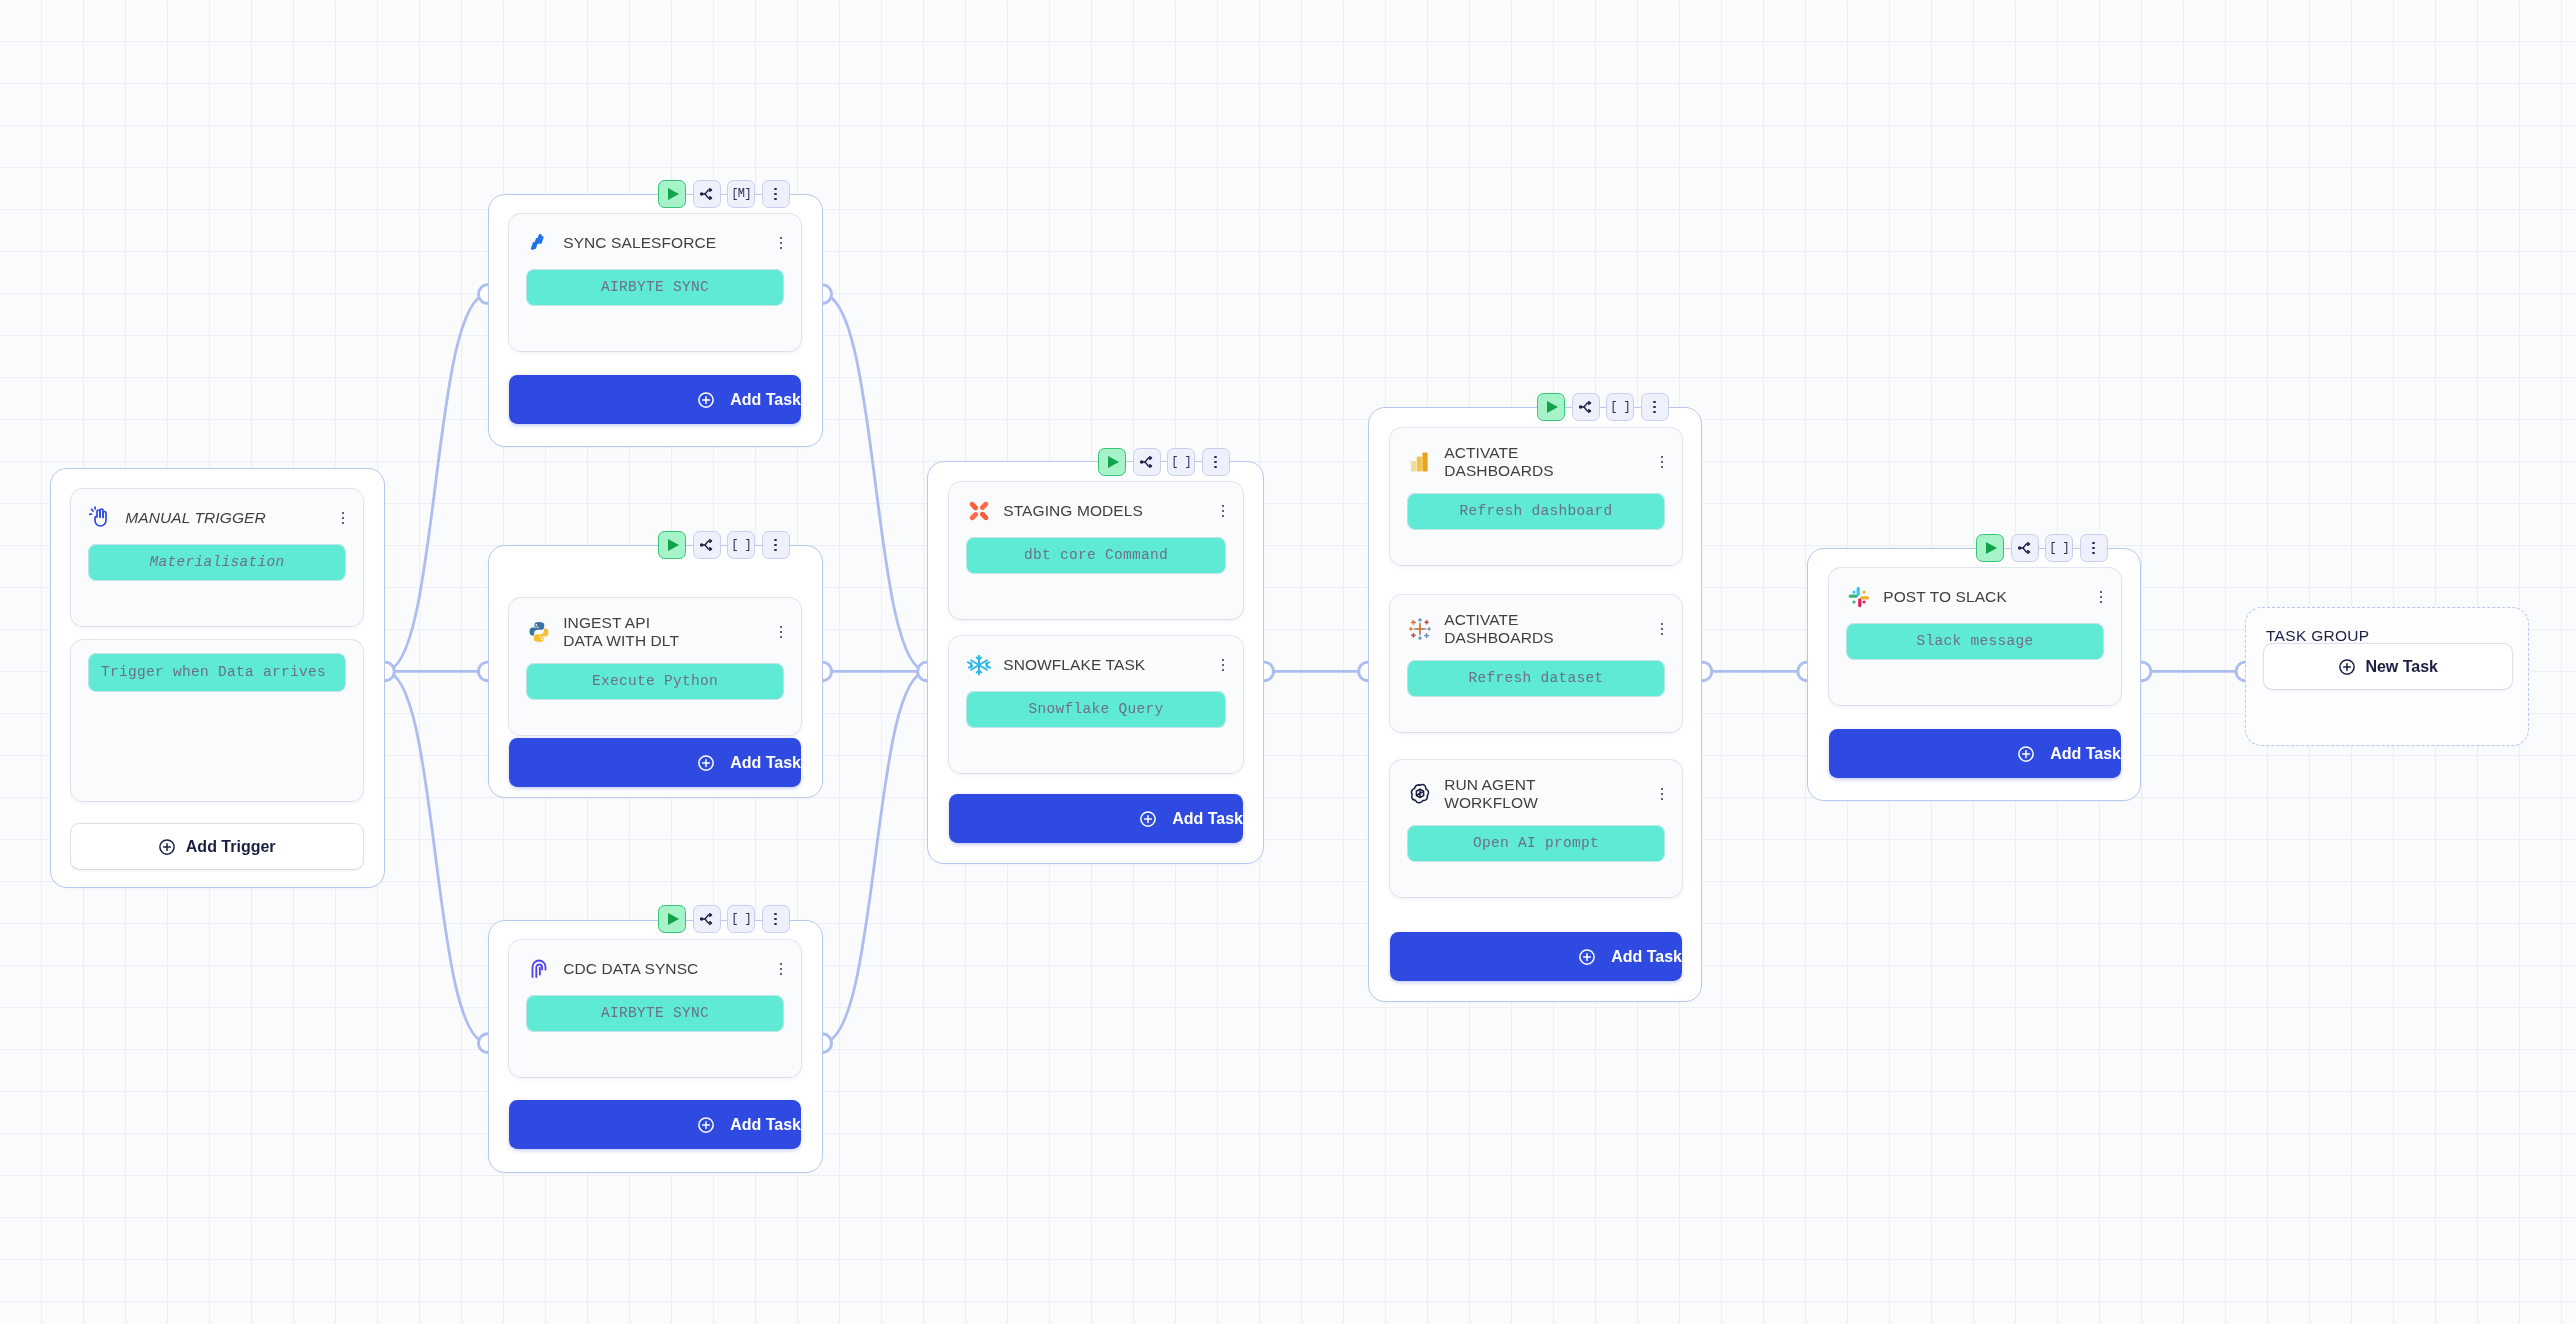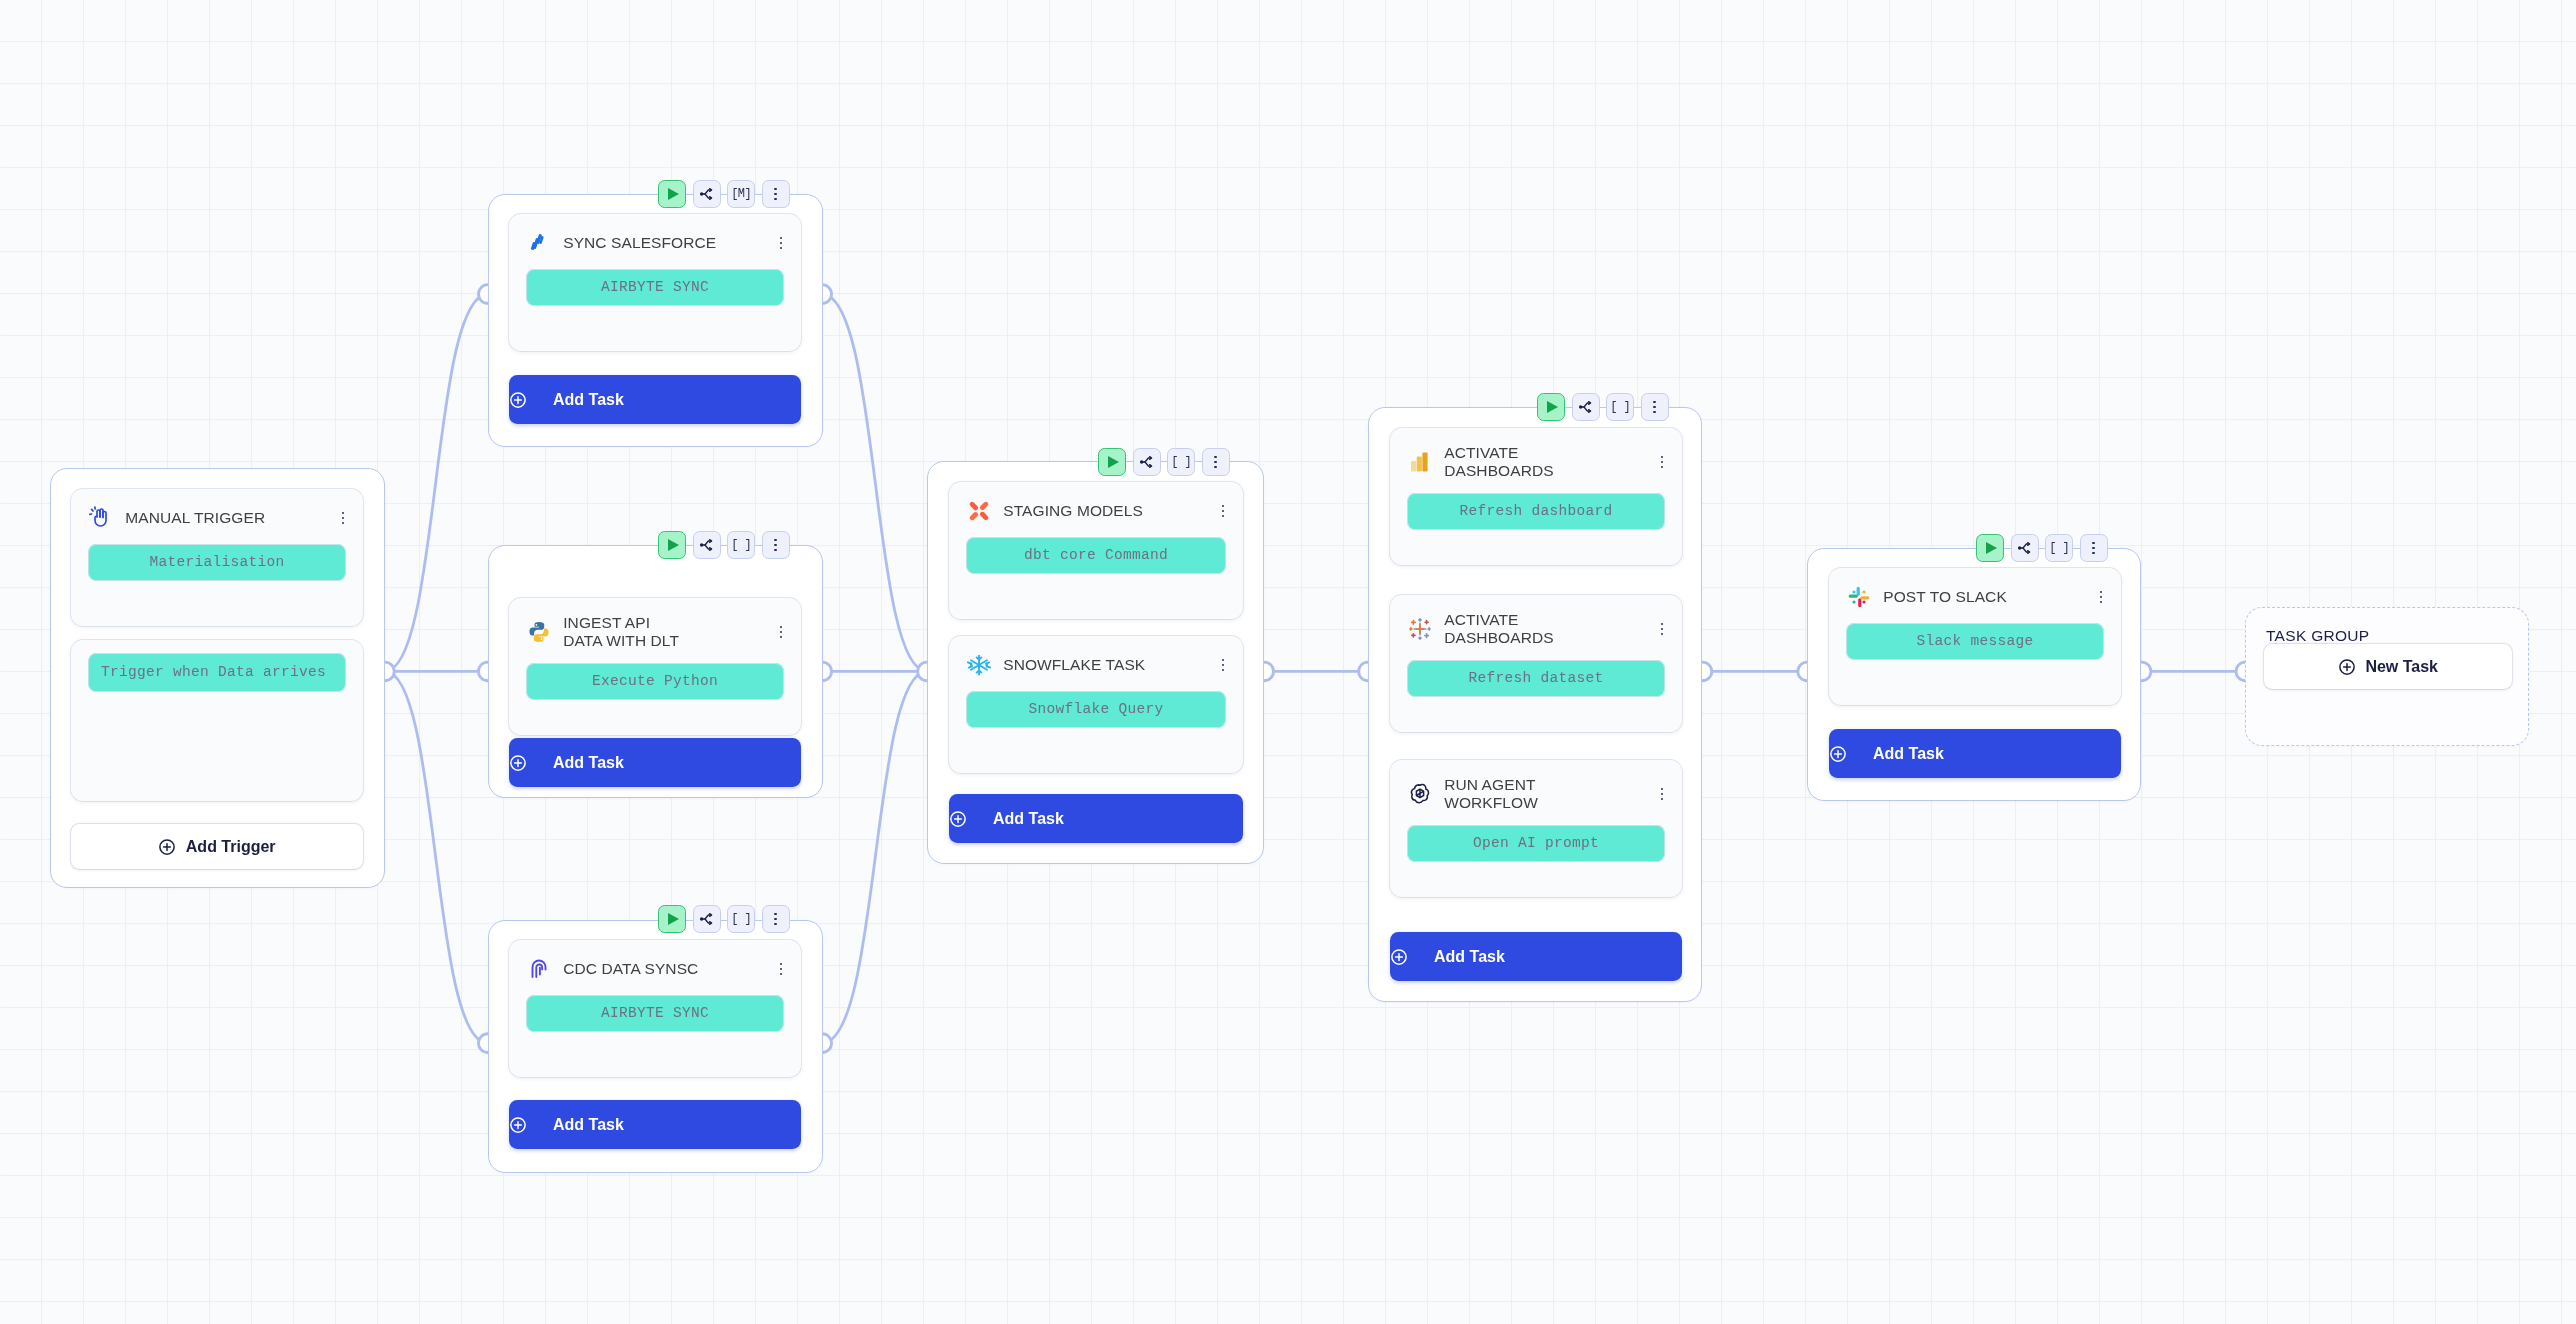--- a/index.html
+++ b/index.html
@@ -102,21 +102,21 @@
     box-shadow:inset 0 0 0 0.9px rgba(222,226,236,.8);
   }
   .chip.two{padding:9.4px 13px;text-align:left;line-height:20.6px;}
 
   
   .btn-add{
     position:absolute;
     background:#2f4ae0;
     color:#ffffff;
     border-radius:8.4px;
-    display:flex;align-items:center;justify-content:flex-start;gap:26px;
+    display:flex;align-items:center;justify-content:flex-end;gap:15px;
     font-size:16px;font-weight:bold;
     box-sizing:border-box;
     box-shadow:0 1.9px 3.7px rgba(47,74,224,.25);
   }
   .btn-white{
     position:absolute;
     background:#ffffff;color:#1b1f43;
     border-radius:8.4px;
     display:flex;align-items:center;justify-content:center;gap:9.4px;
     font-size:16px;font-weight:bold;
@@ -167,21 +167,21 @@
       <circle cx="1818" cy="717" r="10"></circle>
       <circle cx="1930" cy="717" r="10"></circle>
       <circle cx="2287" cy="717" r="10"></circle>
       <circle cx="2398" cy="717" r="10"></circle>
     </g>
   </svg>
 
   <div class="group" style="left:50px;top:468px;width:335px;height:420px;">
   </div>
 
-  <div class="card" style="left:71px;top:489px;width:292px;height:137px;">
+  <div class="card" style="left:71px;top:489px;width:292px;height:137px;font-style:italic;">
     <div class="card-head">
       <span class="card-icon">
         <svg width="24" height="24" viewBox="0 0 24 24" fill="none" stroke="#2f4ae0" stroke-width="1.7" stroke-linecap="round" stroke-linejoin="round">
           <path d="M8 11V5.5a1.5 1.5 0 1 1 3 0V11"></path>
           <path d="M11 11V4.5a1.5 1.5 0 1 1 3 0V11"></path>
           <path d="M14 11.5V7a1.5 1.5 0 1 1 3 0v7c0 3.3-2.2 6-5.5 6S6 17.3 6 14v-2.2c0-1 .8-1.8 1.8-1.5"></path>
           <path d="M4 5 2.6 3.4M6.2 3 5.9 1M2.6 8 .8 8.4"></path>
         </svg>
       </span>
       <span class="card-title">MANUAL TRIGGER</span>

